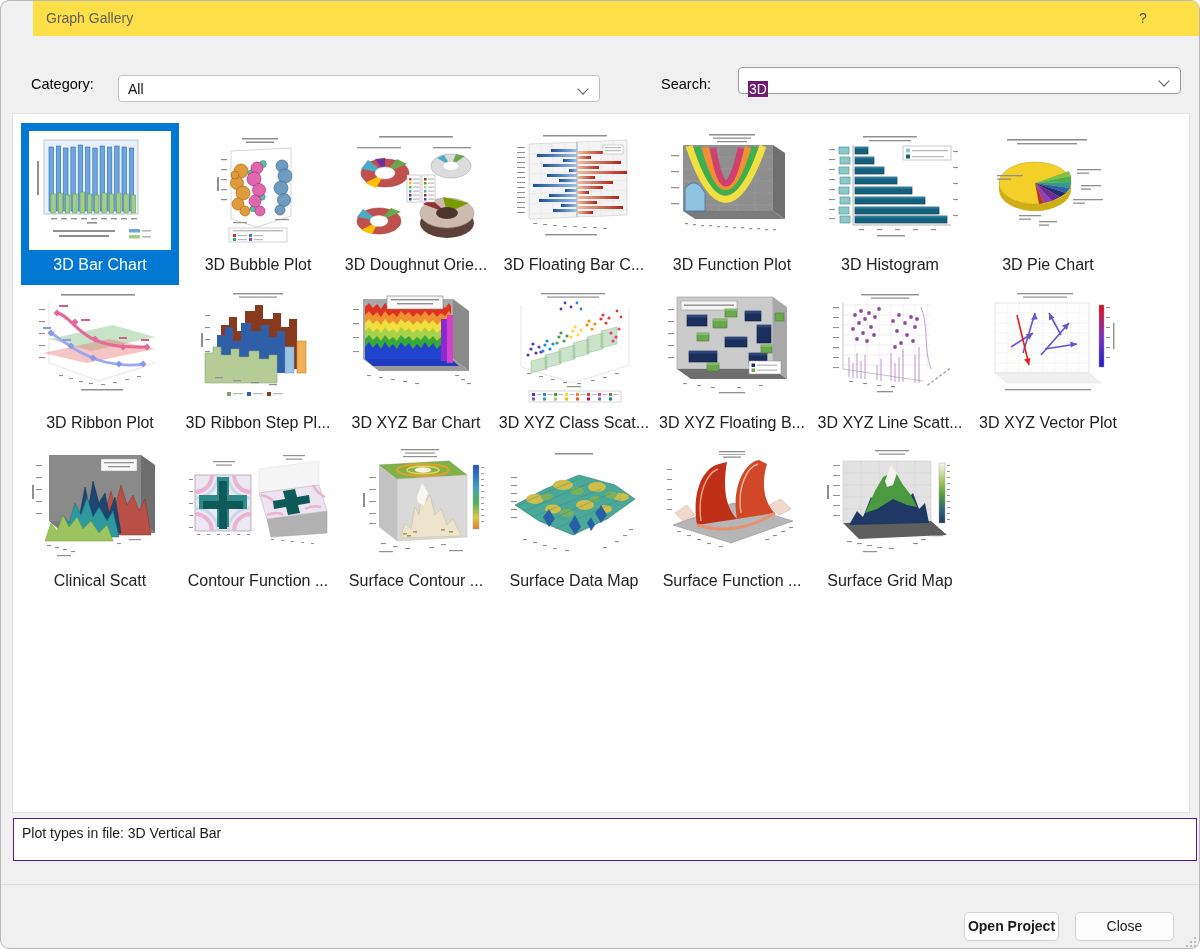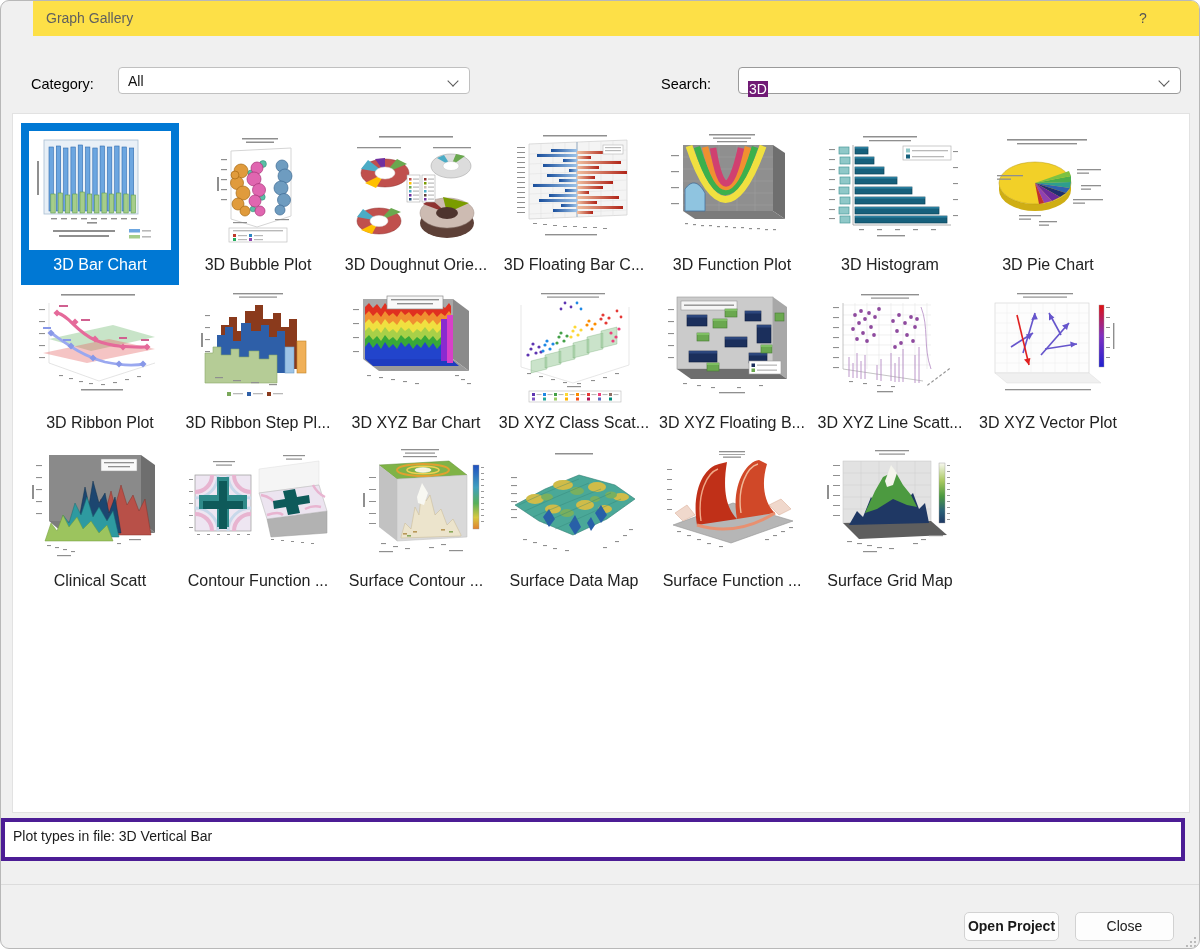--- a/index.html
+++ b/index.html
@@ -11,37 +11,37 @@
   .title{position:absolute;left:13px;top:0;line-height:35px;font-size:14px;color:#5f5f5f;}
   .tb-btn{position:absolute;top:0;width:36px;height:35px;line-height:34px;text-align:center;color:#555;cursor:default;}
   .tb-help{left:1092px;font-size:14px;}
   .tb-close{left:1154px;font-size:15px;}
   
   .flabel{position:absolute;top:55px;height:27px;line-height:27px;font-size:14.5px;color:#000000;margin-top:15px;}
   #category-label{left:30px;}
   #search-label{left:660px;}
   .combo{position:absolute;top:66px;height:27px;box-sizing:border-box;background:#fff;border:1px solid #c0c0c0;
          border-radius:4px;font-size:14px;color:#111;display:flex;align-items:center;padding:0 28px 0 9px;}
-  #category-combo{left:117px;width:352px;}
+  #category-combo{left:117px;width:482px;margin-top:8px;}
   #search-combo{left:737px;width:443px;border-color:#9a9a9a;}
   .chev{position:absolute;right:12px;top:9px;width:7px;height:7px;border-right:1.5px solid #5a5a5a;
         border-bottom:1.5px solid #5a5a5a;transform:rotate(45deg);}
   .sel{background:#701a75;color:#fff;padding:0 1px;margin-top:16px;}
   
   .gallery{position:absolute;left:11px;top:112px;width:1178px;height:700px;box-sizing:border-box;
            background:#fff;border:1px solid #e2e2e2;overflow:hidden;}
   .grid{display:grid;grid-template-columns:repeat(7,158px);grid-auto-rows:158px;padding:9px 0 0 8px;}
   .cell{width:158px;height:162px;display:flex;flex-direction:column;align-items:center;cursor:default;}
   .cell.selected{background:#0078d4;}
   .thumb{width:142px;height:119px;margin-top:8px;background:#fff;flex:none;}
   .caption{margin-top:2px;height:26px;line-height:26px;font-size:16px;color:#222;white-space:nowrap;}
   .cell.selected .caption{color:#fff;}
   
-  .status{position:absolute;left:0;top:817px;width:1184px;height:43px;box-sizing:border-box;background:#fff;
-          border:4px solid #4c1d95;font-size:14px;color:#1b1b1b;padding:6px 0 0 8px;}
+  .status{position:absolute;left:12px;top:817px;width:1184px;height:43px;box-sizing:border-box;background:#fff;
+          border:1px solid #4c1d95;font-size:14px;color:#1b1b1b;padding:6px 0 0 8px;}
   .separator{position:absolute;left:0;top:883px;width:1200px;height:1px;background:#dcdcdc;}
   .btn{position:absolute;top:911px;height:29px;box-sizing:border-box;background:#fdfdfd;border:1px solid #d2d2d2;
        border-radius:5px;font-size:14px;color:#1a1a1a;text-align:center;line-height:27px;cursor:default;}
   #open-project-btn{left:963px;width:95px;font-weight:bold;}
   #close-btn{left:1074px;width:99px;}
   .grip{position:absolute;left:1184px;top:935px;width:12px;height:12px;}
   
   .tl{fill:#8f8f8f;} .tl2{fill:#b9b9b9;}
 </style>
 </head>

